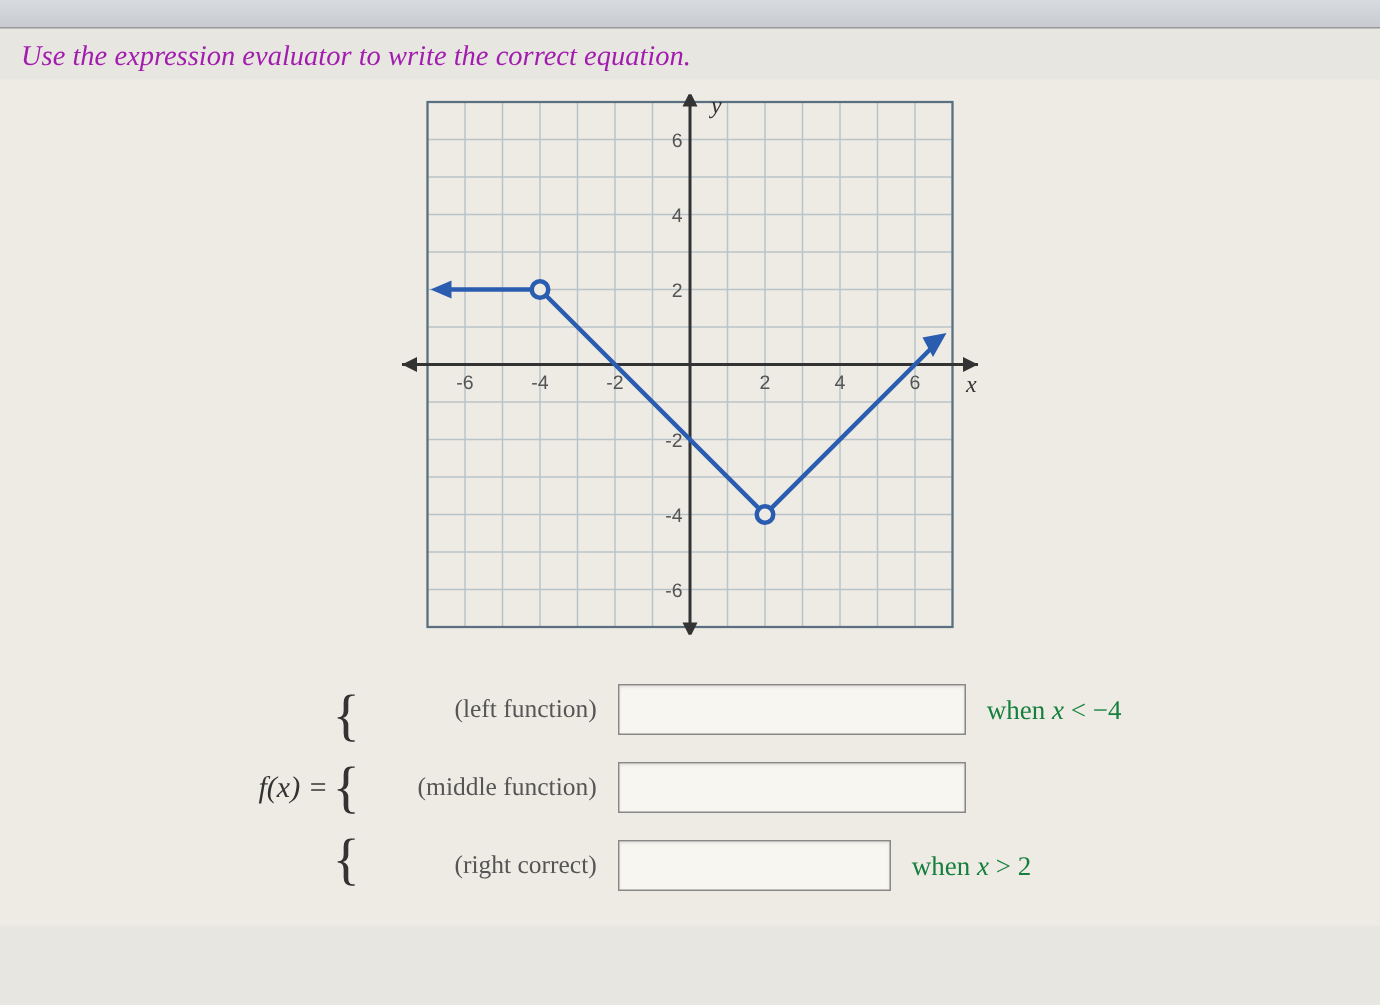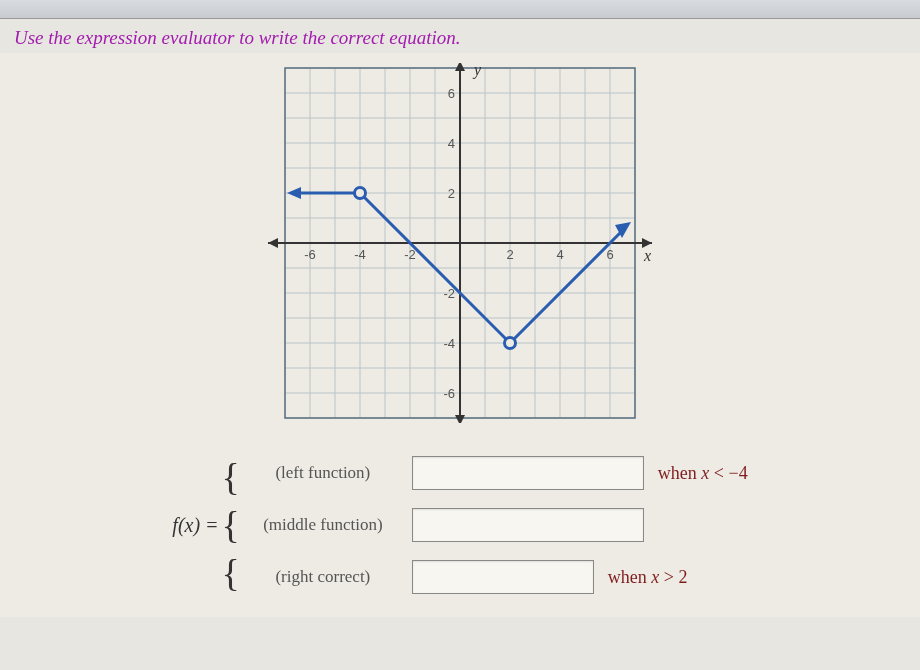--- a/index.html
+++ b/index.html
@@ -67,32 +67,32 @@
   }
   .row {
     display: flex;
     align-items: center;
     height: 40px;
   }
   .fn-label {
     font-size: 17px;
     color: #555;
     width: 150px;
-    text-align: center;
+    text-align: right;
   }
   .input-box {
     border: 1px solid #888;
     background: #f8f6f0;
     height: 32px;
     margin: 0 14px;
     box-shadow: inset 0 1px 2px rgba(0,0,0,0.1);
   }
   .when {
     font-size: 18px;
-    color: #7f1d1d;
+    color: #15803d;
     font-family: 'Times New Roman', serif;
   }
   .math-var {
     font-style: italic;
     font-family: 'Times New Roman', serif;
   }
 </style>
 </head>
 <body>
 

